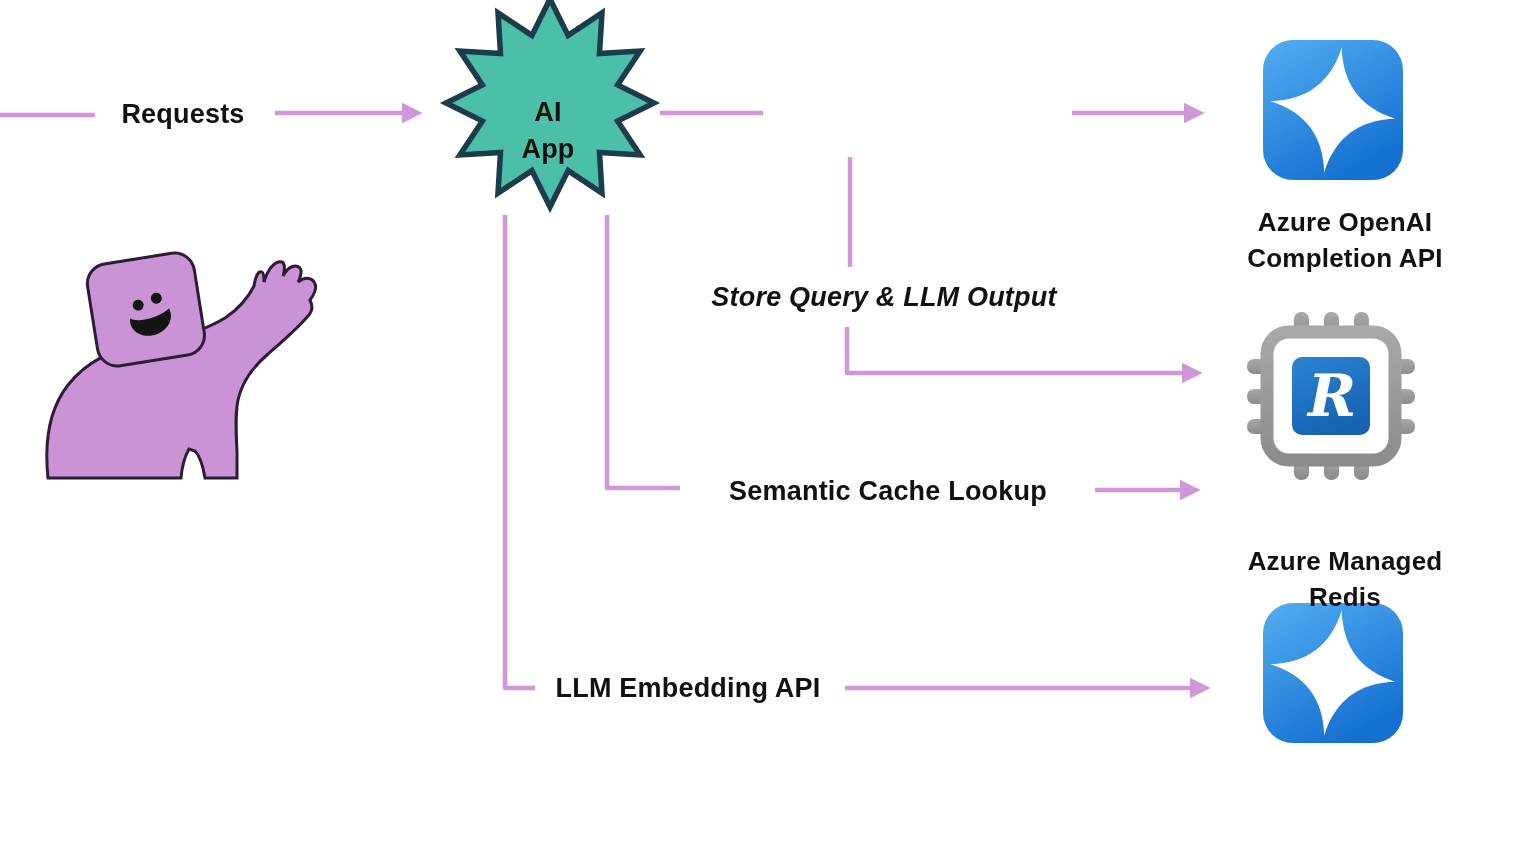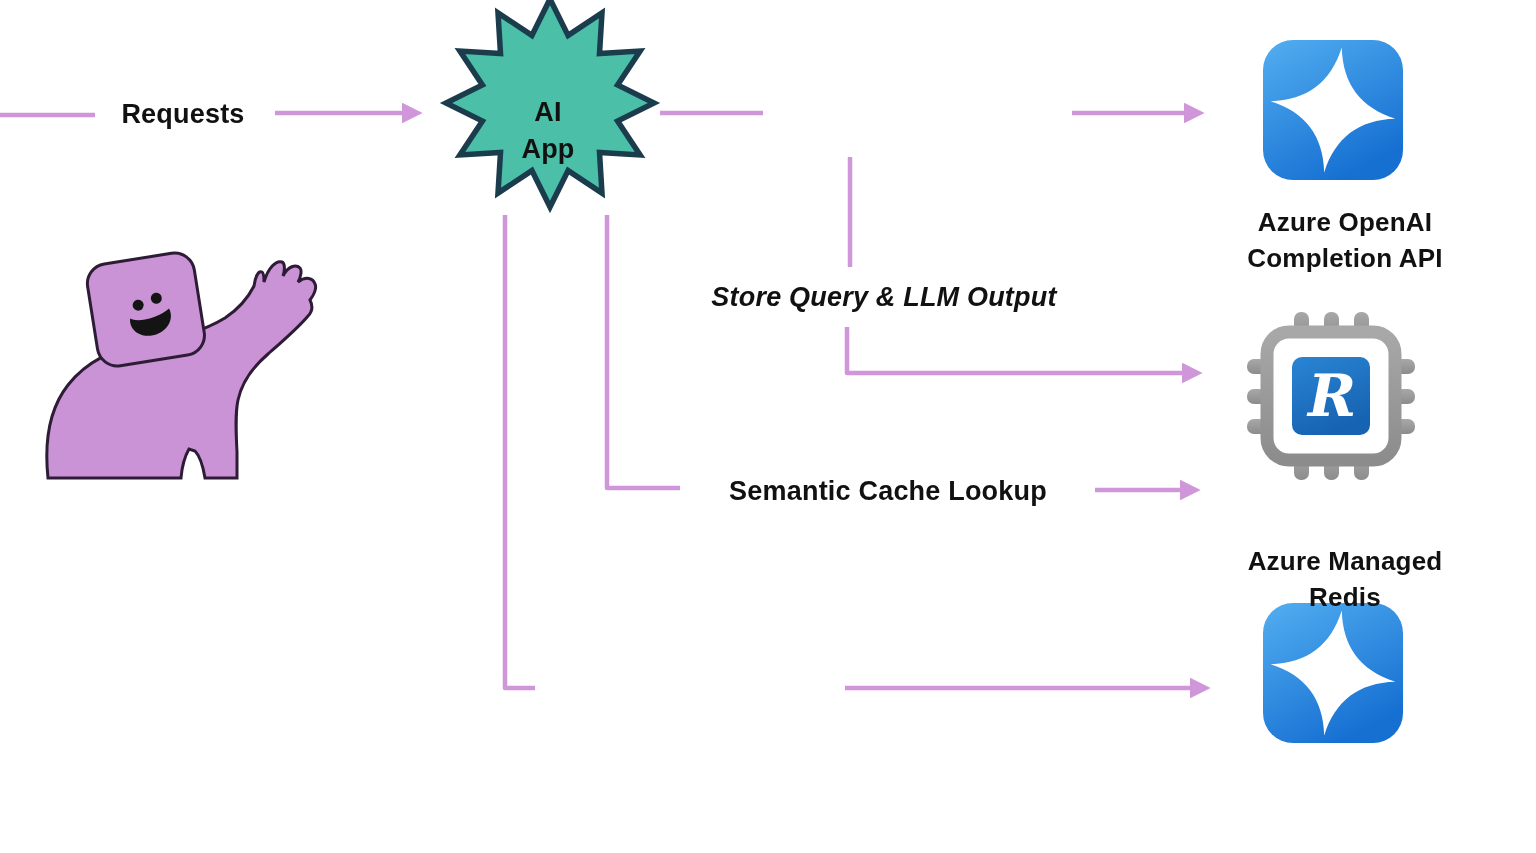--- a/index.html
+++ b/index.html
@@ -117,18 +117,19 @@
 
   <div class="lbl" style="left:108px;top:96px;width:150px;">Requests</div>
 
   <div class="lbl node" style="left:508px;top:66px;width:80px;">AI App</div>
 
 
   <div class="lbl" style="left:699px;top:279px;width:370px;font-style:italic;">Store Query &amp; LLM Output</div>
 
   <div class="lbl" style="left:708px;top:473px;width:360px;">Semantic Cache Lookup</div>
 
+  <div class="lbl" style="left:543px;top:670px;width:290px;">LLM Embedding API</div>
 
   <div class="lbl caption" style="left:1210px;top:204px;width:270px;">Azure OpenAI Completion API</div>
 
   <div class="lbl caption" style="left:1210px;top:507px;width:270px;margin-top:36px;">Azure Managed Redis</div>
 
 </div>
 
 </body></html>

